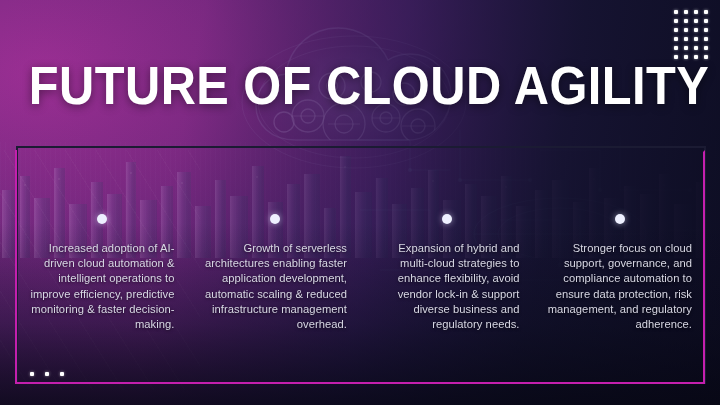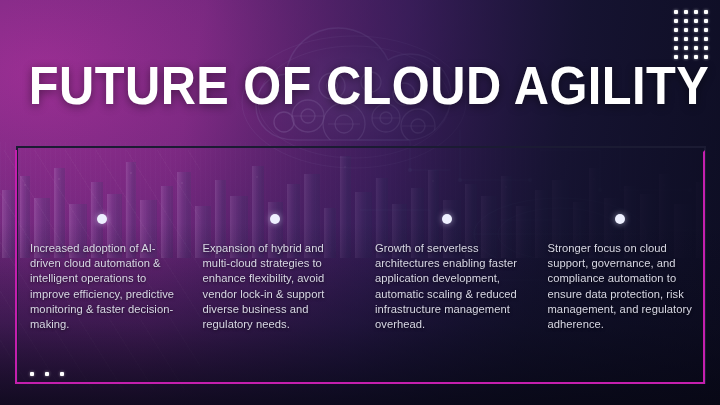--- a/index.html
+++ b/index.html
@@ -145,21 +145,21 @@
     position: absolute;
     left: 16px;
     top: 214px;
     width: 690px;
     display: flex;
   }
   .col {
     flex: 1 1 0;
     padding: 0 14px;
     box-sizing: border-box;
-    text-align: left;
+    text-align: right;
   }
   .dot {
     width: 10px;
     height: 10px;
     border-radius: 50%;
     background: #eef0ff;
     margin: 0 auto 17px auto;
     box-shadow: 0 0 6px rgba(230,235,255,0.55);
   }
   .col-text {
@@ -401,25 +401,25 @@
   <div class="frame-magenta"></div>
   <div class="frame-magenta-top"></div>
 
   <div class="columns">
     <div class="col">
       <div class="dot"></div>
       <div class="col-text">Increased adoption of AI-driven cloud automation &amp; intelligent operations to improve efficiency, predictive monitoring &amp; faster decision-making.</div>
     </div>
     <div class="col">
       <div class="dot"></div>
-      <div class="col-text">Expansion of hybrid and multi-cloud strategies to enhance flexibility, avoid vendor lock-in &amp; support diverse business and regulatory needs.</div>
+      <div class="col-text">Growth of serverless architectures enabling faster application development, automatic scaling &amp; reduced infrastructure management overhead.</div>
     </div>
     <div class="col">
       <div class="dot"></div>
-      <div class="col-text">Growth of serverless architectures enabling faster application development, automatic scaling &amp; reduced infrastructure management overhead.</div>
+      <div class="col-text">Expansion of hybrid and multi-cloud strategies to enhance flexibility, avoid vendor lock-in &amp; support diverse business and regulatory needs.</div>
     </div>
     <div class="col">
       <div class="dot"></div>
       <div class="col-text">Stronger focus on cloud support, governance, and compliance automation to ensure data protection, risk management, and regulatory adherence.</div>
     </div>
   </div>
 
   <div class="tri-dots">
     <i></i>
       <i></i>

